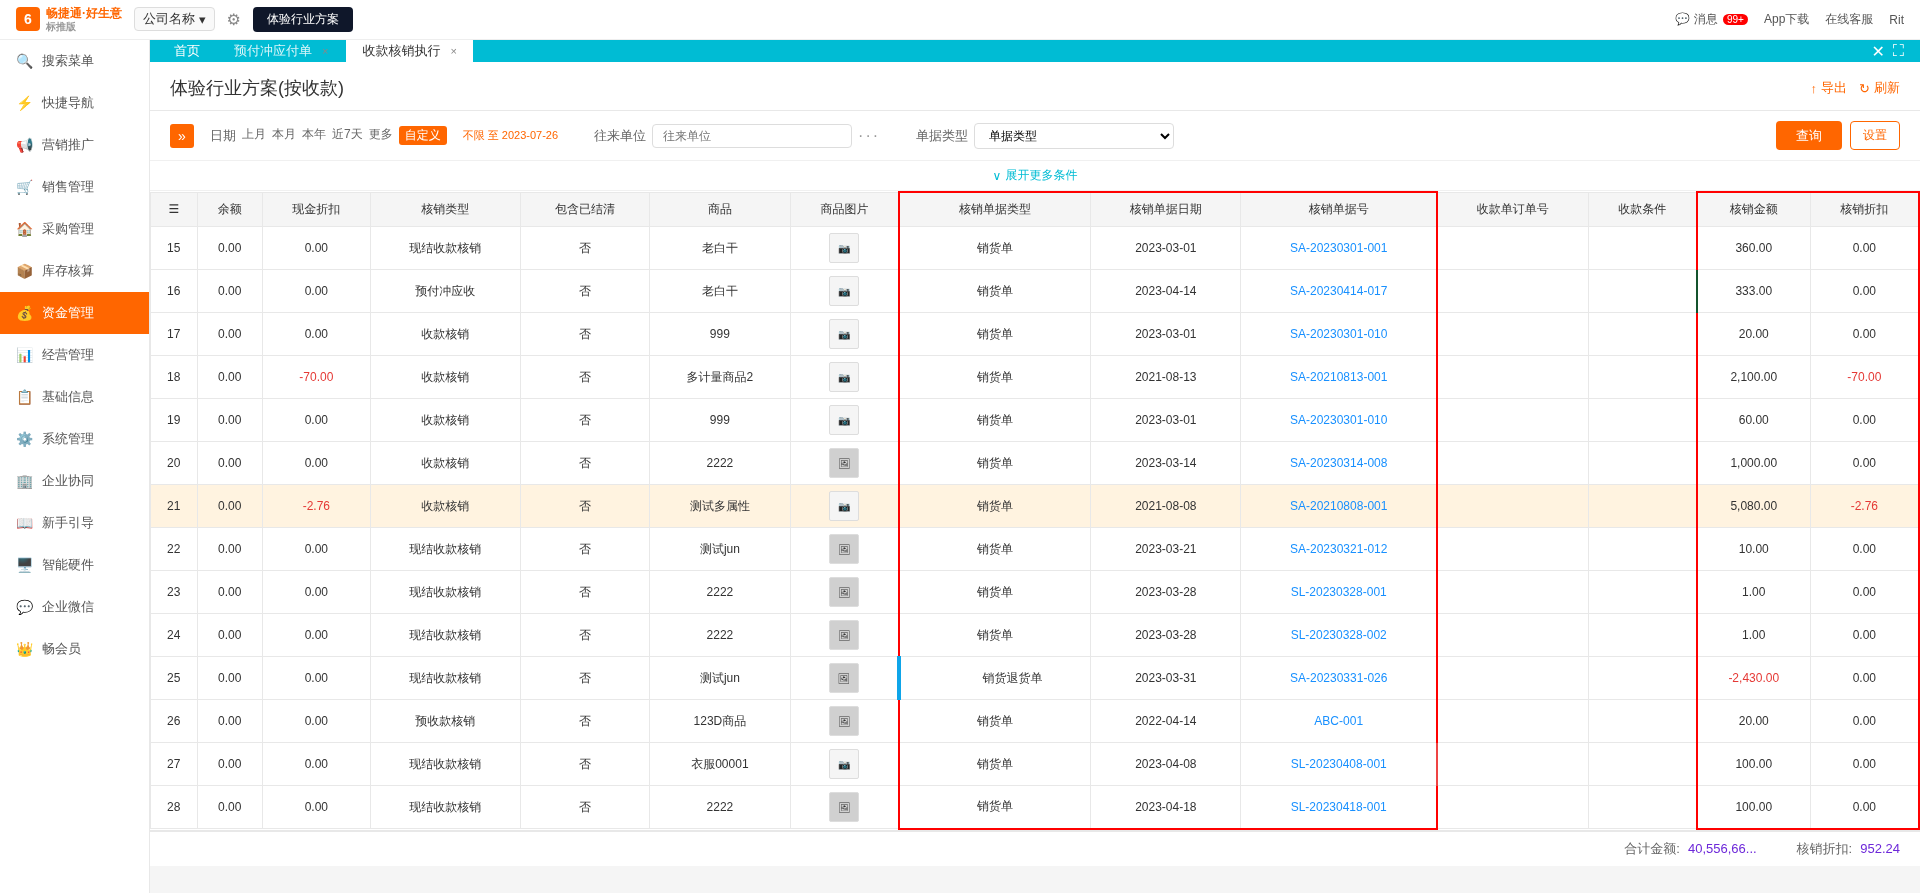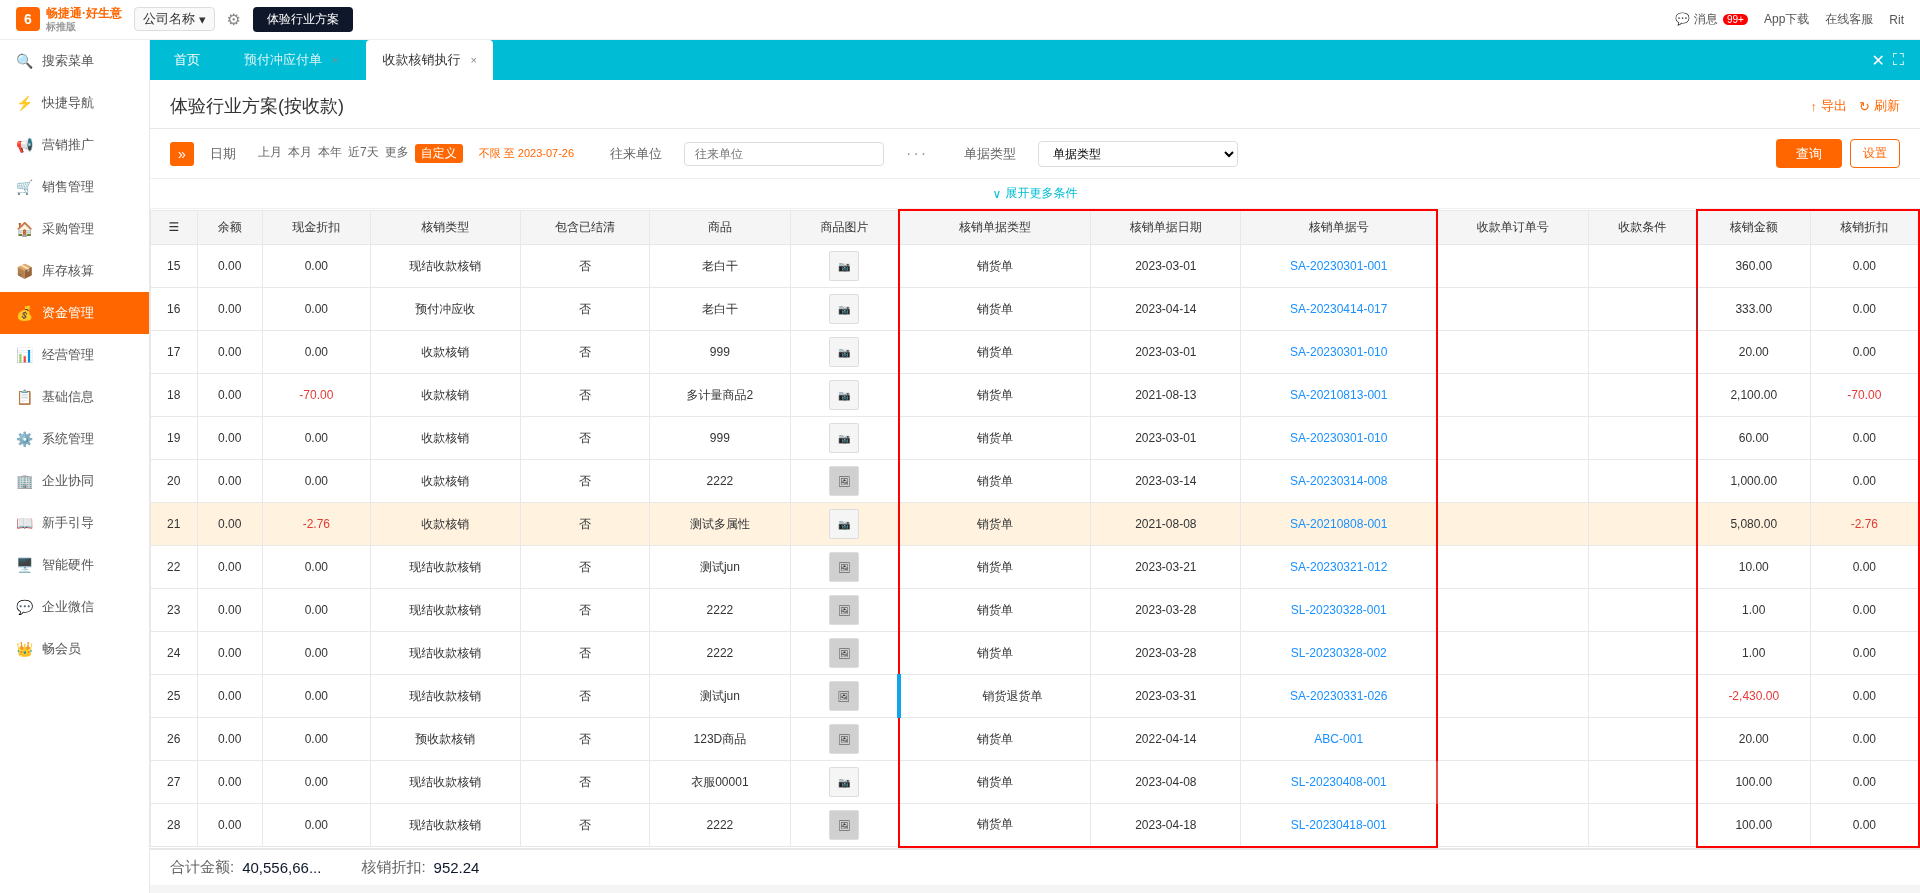--- a/index.html
+++ b/index.html
@@ -5,38 +5,38 @@
     * { box-sizing: border-box; margin: 0; padding: 0; }
     body { font-family: 'Microsoft YaHei', Arial, sans-serif; font-size: 13px; background: #f5f5f5; color: #333; }
     .logo-area { display: flex; align-items: center; gap: 6px; color: #f60; font-weight: bold; font-size: 12px; }
     .logo-icon { width: 24px; height: 24px; background: #f60; border-radius: 4px; display: flex; align-items: center; justify-content: center; color: #fff; font-size: 14px; font-weight: bold; }
     .company-selector { display: flex; align-items: center; gap: 4px; border: 1px solid #ddd; padding: 2px 8px; border-radius: 4px; cursor: pointer; background: #f9f9f9; }
     .industry-btn { background: #0f172a; color: #fff; border: none; padding: 4px 14px; border-radius: 4px; cursor: pointer; font-size: 12px; }
     .top-right-icons { display: flex; align-items: center; gap: 16px; font-size: 12px; color: #555; }
     .badge { background: #f00; color: #fff; border-radius: 10px; padding: 0 4px; font-size: 10px; margin-left: 2px; }
 
     
-    .nav-tabs { height: 40px; background: #00bcd4; display: flex; align-items: center; padding: 0 8px; gap: 12px; }
+    .nav-tabs { height: 22px; background: #00bcd4; display: flex; align-items: center; padding: 0 8px; gap: 2px; }
     .nav-tab { height: 40px; display: flex; align-items: center; padding: 0 16px; cursor: pointer; font-size: 13px; color: rgba(255,255,255,0.85); gap: 6px; position: relative; }
     .nav-tab.home { color: #fff; font-weight: 500; }
     .nav-tab.active { background: #fff; color: #333; border-radius: 4px 4px 0 0; }
     .nav-tab .close-x { font-size: 11px; color: #888; cursor: pointer; margin-left: 4px; }
     .nav-tab-spacer { flex: 1; }
     .nav-tab-right { display: flex; align-items: center; gap: 8px; padding-right: 8px; color: #fff; font-size: 16px; cursor: pointer; }
 
     
     .page-header { background: #fff; padding: 14px 20px 10px; display: flex; align-items: center; justify-content: space-between; border-bottom: 1px solid #e8e8e8; }
     .page-title { font-size: 18px; font-weight: 500; color: #333; }
     .page-actions { display: flex; gap: 12px; }
     .action-btn { display: flex; align-items: center; gap: 4px; color: #f60; font-size: 13px; cursor: pointer; border: none; background: none; }
 
     
     .filter-bar { background: #fff; padding: 10px 20px; display: flex; align-items: center; gap: 16px; border-bottom: 1px solid #f0f0f0; flex-wrap: wrap; }
     .filter-expand-btn { width: 24px; height: 24px; background: #ff6600; color: #fff; display: flex; align-items: center; justify-content: center; border-radius: 3px; cursor: pointer; font-size: 14px; }
-    .filter-group { display: flex; align-items: center; gap: 22px; }
+    .filter-group { display: flex; align-items: center; gap: 6px; }
     .filter-label { color: #666; font-size: 13px; }
     .date-links { display: flex; gap: 6px; }
     .date-link { color: #666; cursor: pointer; font-size: 12px; }
     .date-custom { background: #ff6600; color: #fff; padding: 1px 6px; border-radius: 3px; font-size: 12px; cursor: pointer; }
     .date-hint { color: #666; font-size: 11px; }
     .filter-input { border: 1px solid #ddd; padding: 4px 10px; border-radius: 4px; width: 200px; font-size: 12px; outline: none; }
     .filter-select { border: 1px solid #ddd; padding: 4px 10px; border-radius: 4px; width: 200px; font-size: 12px; outline: none; background: #fff; }
     .filter-dots { color: #999; font-size: 16px; letter-spacing: 2px; }
     .search-btn { background: #ff6600; color: #fff; border: none; padding: 5px 20px; border-radius: 4px; cursor: pointer; font-size: 13px; }
     .setting-btn { background: #fff; color: #f60; border: 1px solid #f60; padding: 5px 12px; border-radius: 4px; cursor: pointer; font-size: 12px; }
@@ -48,24 +48,24 @@
     
     .table-container { background: #fff; margin: 0; overflow-x: auto; }
     table { width: 100%; border-collapse: collapse; font-size: 12px; }
     thead th { background: #f5f5f5; border: 1px solid #e8e8e8; padding: 8px 6px; text-align: center; font-weight: 500; color: #333; white-space: nowrap; }
     tbody td { border: 1px solid #e8e8e8; padding: 6px 6px; text-align: center; color: #333; white-space: nowrap; }
     tbody tr.highlighted { background: #fff3e0; }
     .red-text { color: #e53935; }
     .link-text { color: #1890ff; cursor: pointer; text-decoration: none; }
 
     
-    .table-footer { background: #fff; border-top: 2px solid #e8e8e8; display: flex; padding: 8px 20px; gap: 40px; font-size: 15px; }
+    .table-footer { background: #fff; border-top: 2px solid #e8e8e8; display: flex; justify-content: flex-end; padding: 8px 20px; gap: 40px; font-size: 13px; }
     .footer-item { display: flex; align-items: center; gap: 8px; }
     .footer-label { color: #666; }
-    .footer-value { font-weight: 500; color: #0f172a; }
+    .footer-value { font-weight: 500; color: #6d28d9; }
 
     
     .layout { display: flex; height: calc(100vh - 40px); }
     .sidebar { width: 150px; background: #fff; border-right: 1px solid #e8e8e8; flex-shrink: 0; overflow-y: auto; }
     .sidebar-item { display: flex; align-items: center; gap: 8px; padding: 12px 16px; cursor: pointer; color: #555; font-size: 13px; }
     .sidebar-item.active { background: #ff6600; color: #fff; }
     .sidebar-icon { width: 18px; height: 18px; display: flex; align-items: center; justify-content: center; font-size: 14px; }
     .content-area { flex: 1; overflow: hidden; display: flex; flex-direction: column; }
     .scrollable-table { overflow-x: auto; overflow-y: auto; flex: 1; }
     
@@ -293,21 +293,21 @@
                 <td>否</td>
                 <td>老白干</td>
                 <td>
                   <div style="width: 30px; height: 30px; margin: 0px auto; border: 1px solid rgb(221, 221, 221); background: rgb(245, 245, 245); display: flex; align-items: center; justify-content: center; font-size: 10px; border-radius: 2px; color: rgb(187, 187, 187);">📷</div>
                 </td>
                 <td style="border-left: 2px solid red;">销货单</td>
                 <td>2023-04-14</td>
                 <td style="border-right: 2px solid red;"><a href="#" class="link-text">SA-20230414-017</a></td>
                 <td></td>
                 <td></td>
-                <td style="border-left: 2px solid #b91c1c;">333.00</td>
+                <td style="border-left: 2px solid #14532d;">333.00</td>
                 <td style="border-right: 2px solid red;">0.00</td>
               </tr>
               <tr>
                 <td>17</td>
                 <td>0.00</td>
                 <td>0.00</td>
                 <td>收款核销</td>
                 <td>否</td>
                 <td>999</td>
                 <td>

